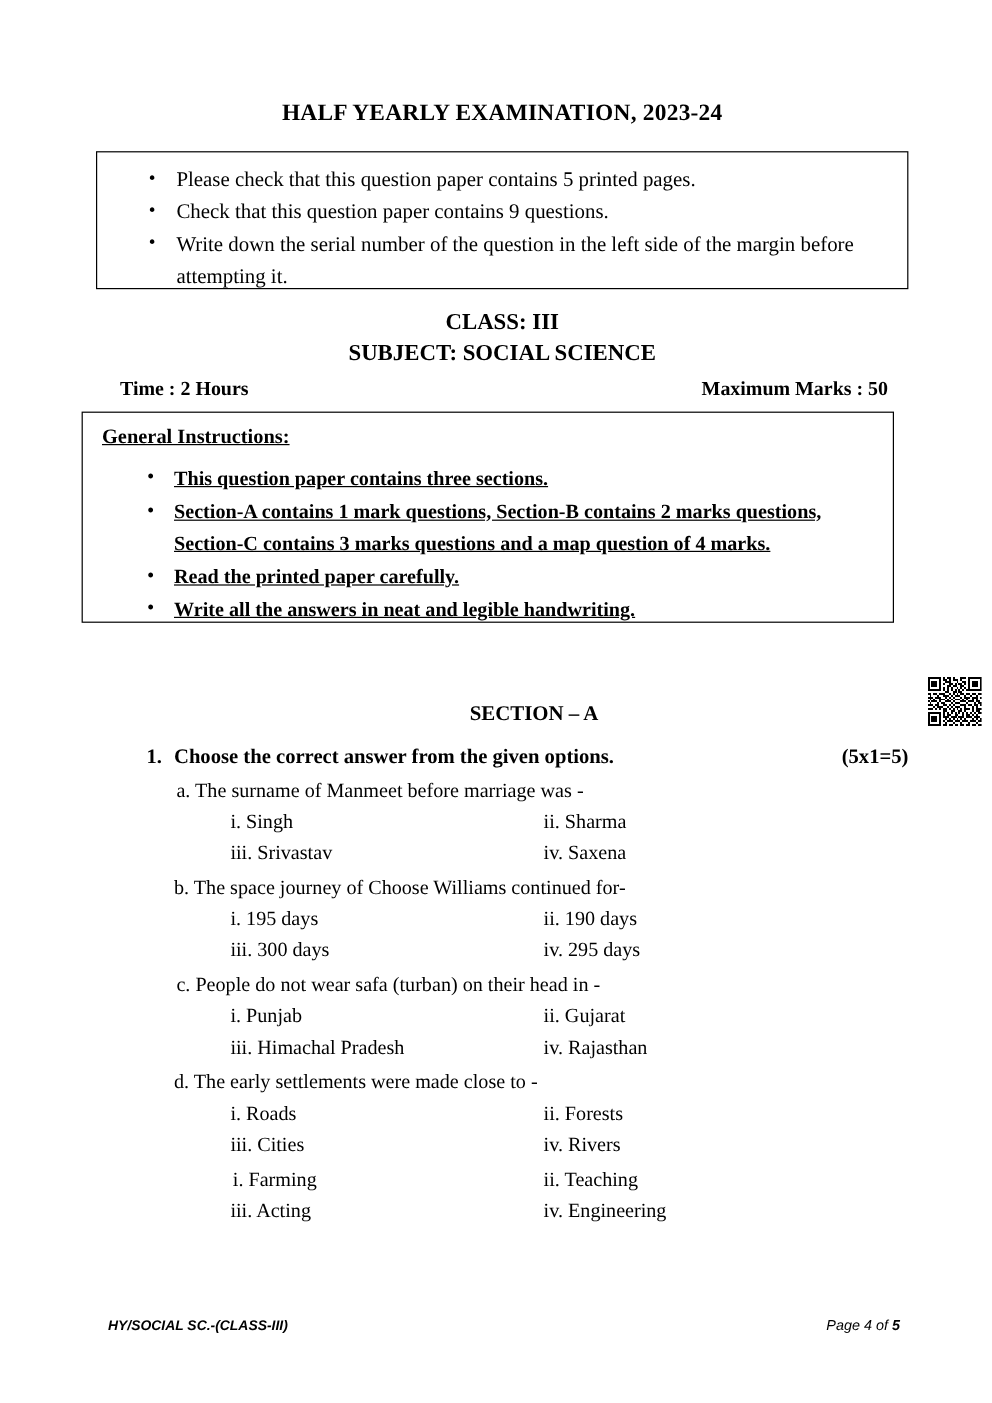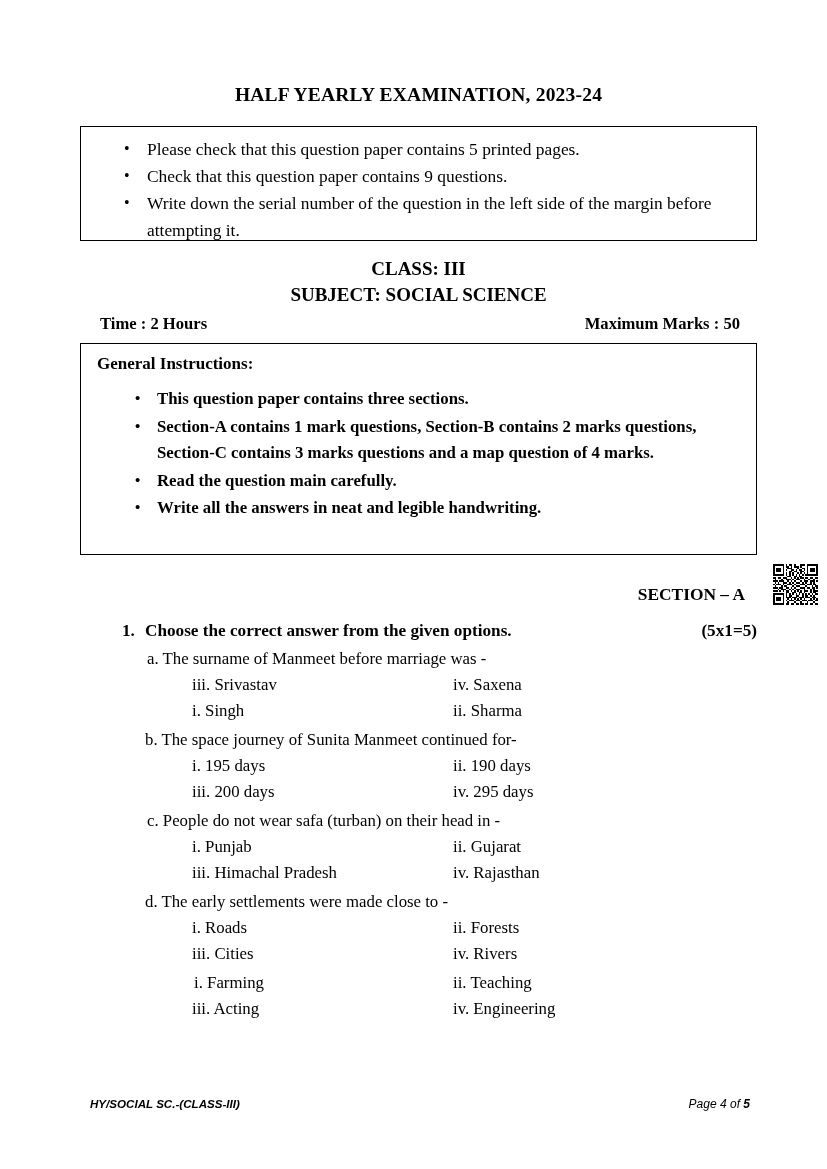--- a/index.html
+++ b/index.html
@@ -83,27 +83,28 @@
     width: 640px;
     display: flex;
     justify-content: space-between;
     font-weight: bold;
     font-size: 16.6px;
   }
 
   
   .gi-box {
     position: absolute;
-    left: 80px;
+    left: 68px;
     top: 343px;
     width: 677px;
-    height: 212px;
+    height: 176px;
     border: 1.6px solid #000;
     box-sizing: border-box;
     padding: 10px 12px 0 16px;
+    text-decoration: underline;
   }
   .gi-title {
     font-weight: bold;
     font-size: 17px;
     margin-bottom: 6px;
   }
   .gi-list {
     margin: 12px;
     padding: 0;
     list-style: none;
@@ -133,21 +134,21 @@
     height: 45px;
   }
   .qr svg { display: block; }
 
   
   .section-head {
     position: absolute;
     left: 145px;
     top: 584px;
     width: 600px;
-    text-align: right;
+    text-align: center;
     font-weight: bold;
     font-size: 17.4px;
   }
 
   .q-block {
     position: absolute;
     left: 145px;
     top: 619px;
     width: 612px;
   }
@@ -229,21 +230,21 @@
   <div class="meta-row">
     <span>Time : 2 Hours</span>
     <span>Maximum Marks : 50</span>
   </div>
 
   <div class="gi-box">
     <div class="gi-title">General Instructions:</div>
     <ul class="gi-list">
       <li><span>This question paper contains three sections.</span></li>
       <li><span>Section-A contains 1 mark questions, Section-B contains 2 marks questions, Section-C contains 3 marks questions and a map question of 4 marks.</span></li>
-      <li><span>Read the question main carefully.</span></li>
+      <li><span>Read the printed paper carefully.</span></li>
       <li><span>Write all the answers in neat and legible handwriting.</span></li>
     </ul>
   </div>
 
   <div class="qr">
     <svg id="qr-svg" width="45" height="45" viewBox="0 0 28 25" shape-rendering="crispEdges" aria-hidden="true">
         <rect x="0" y="0" width="28" height="25" fill="#ffffff"></rect>
         <rect x="0" y="0" width="1" height="1" fill="#000000"></rect>
         <rect x="1" y="0" width="1" height="1" fill="#000000"></rect>
         <rect x="2" y="0" width="1" height="1" fill="#000000"></rect>
@@ -629,37 +630,37 @@
   <div class="q-block">
     <div class="q-head">
       <span class="q-num">1.</span>
       <span class="q-text">Choose the correct answer from the given options.</span>
       <span class="q-marks">(5x1=5)</span>
     </div>
 
     <div class="sub-q">
       <div class="sub-stem indent-a">a. The surname of Manmeet before marriage was  -</div>
       <div class="opt-row">
+        <span class="opt-1">i. Singh</span>
+        <span class="opt-2">ii. Sharma</span>
+      </div>
+      <div class="opt-row">
         <span class="opt-1">iii. Srivastav</span>
         <span class="opt-2">iv. Saxena</span>
       </div>
-      <div class="opt-row">
-        <span class="opt-1">i. Singh</span>
-        <span class="opt-2">ii. Sharma</span>
-      </div>
     </div>
 
     <div class="sub-q">
-      <div class="sub-stem indent-c">b. The space journey of Sunita Manmeet continued for-</div>
+      <div class="sub-stem indent-c">b. The space journey of Choose Williams continued for-</div>
       <div class="opt-row">
         <span class="opt-1">i.  195 days</span>
         <span class="opt-2">ii. 190 days</span>
       </div>
       <div class="opt-row">
-        <span class="opt-1">iii. 200 days</span>
+        <span class="opt-1">iii. 300 days</span>
         <span class="opt-2">iv. 295 days</span>
       </div>
     </div>
 
     <div class="sub-q">
       <div class="sub-stem indent-a">c.  People do not wear safa (turban) on their head in -</div>
       <div class="opt-row">
         <span class="opt-1">i. Punjab</span>
         <span class="opt-2">ii. Gujarat</span>
       </div>

